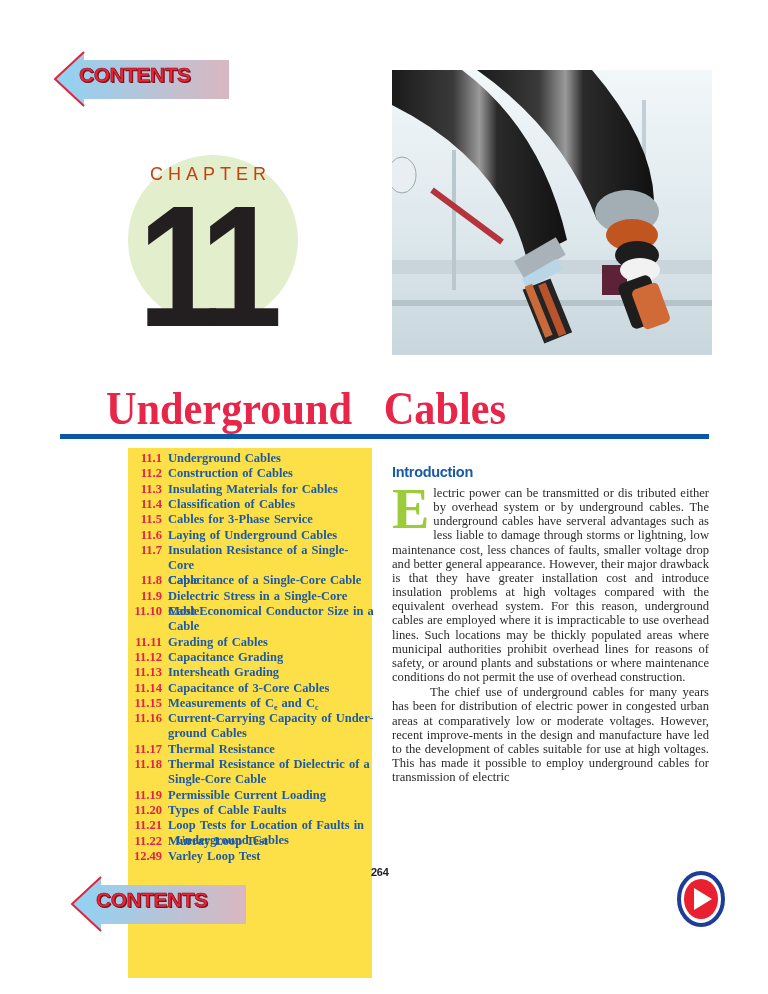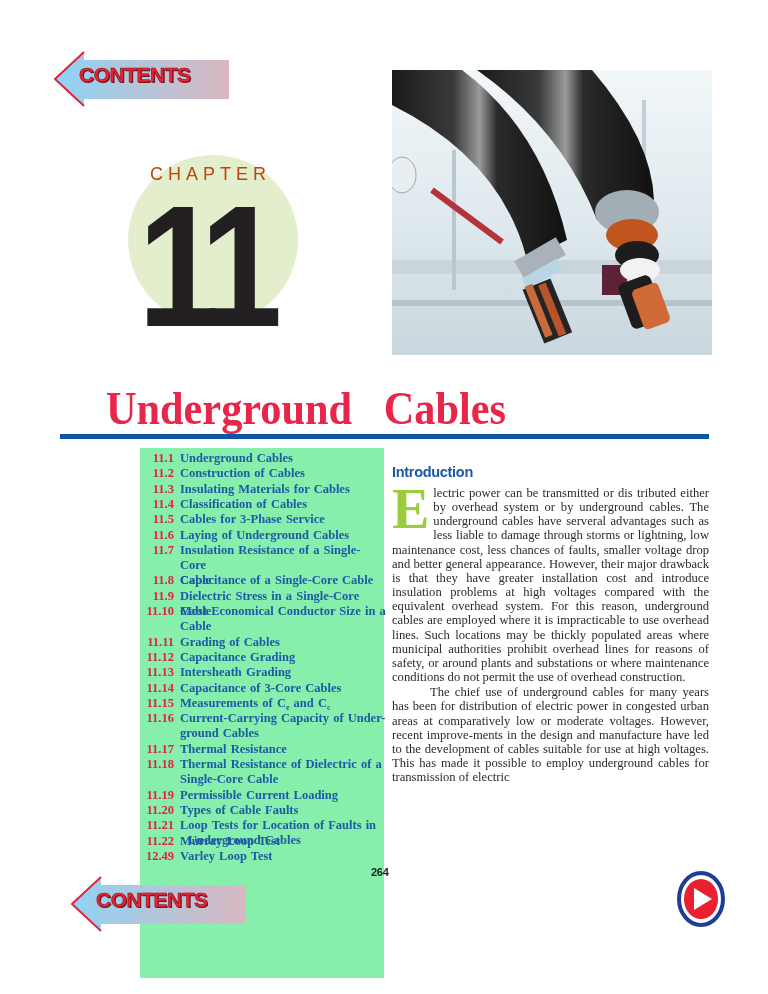--- a/index.html
+++ b/index.html
@@ -18,21 +18,21 @@
   .chapter-num { position: absolute; left: 138px; top: 180px; font-family: "Liberation Sans", sans-serif; font-weight: bold; font-size: 172px; line-height: 172px; letter-spacing: -14px; color: #231f20; transform: scaleX(0.86); transform-origin: left top; }
 
   
   .photo { position: absolute; left: 392px; top: 70px; width: 320px; height: 285px; overflow: hidden; background: linear-gradient(180deg, #f4f8fa 0%, #dce8ee 55%, #c4d4dc 100%); }
 
   
   .chapter-title { position: absolute; left: 106px; top: 381px; font-family: "Liberation Serif", serif; font-weight: bold; font-size: 47px; color: #e8264a; transform: scaleX(0.9); transform-origin: left top; white-space: pre; }
   .title-rule { position: absolute; left: 60px; top: 434px; width: 649px; height: 5px; background: #0b57a6; }
 
   
-  .toc { position: absolute; left: 140px; top: 448px; width: 244px; height: 530px; background: #86efac; }
+  .toc { position: absolute; left: 128px; top: 448px; width: 244px; height: 530px; background: #fde047; }
   .toc-row { position: absolute; left: 0; width: 244px; font-family: "Liberation Serif", serif; font-weight: bold; font-size: 12.5px; line-height: 15px; }
   .toc-num { position: absolute; left: 0; width: 34px; text-align: right; color: #e3204a; }
   .toc-text { position: absolute; left: 40px; width: 206px; color: #1d5aa6; word-spacing: 1px; }
   .toc-text .cont { display: block; }
   .toc-text .cont.deep { padding-left: 8px; }
   sub { font-size: 8px; vertical-align: -3px; }
 
   
   .intro-heading { position: absolute; left: 392px; top: 464px; font-family: "Liberation Sans", sans-serif; font-weight: bold; font-size: 14.5px; color: #1a5aa5; letter-spacing: -0.3px; }
   .body-col { position: absolute; left: 392px; top: 486px; width: 317px; font-family: "Liberation Serif", serif; font-size: 12.6px; line-height: 14.15px; color: #2b2b2b; text-align: justify; }

